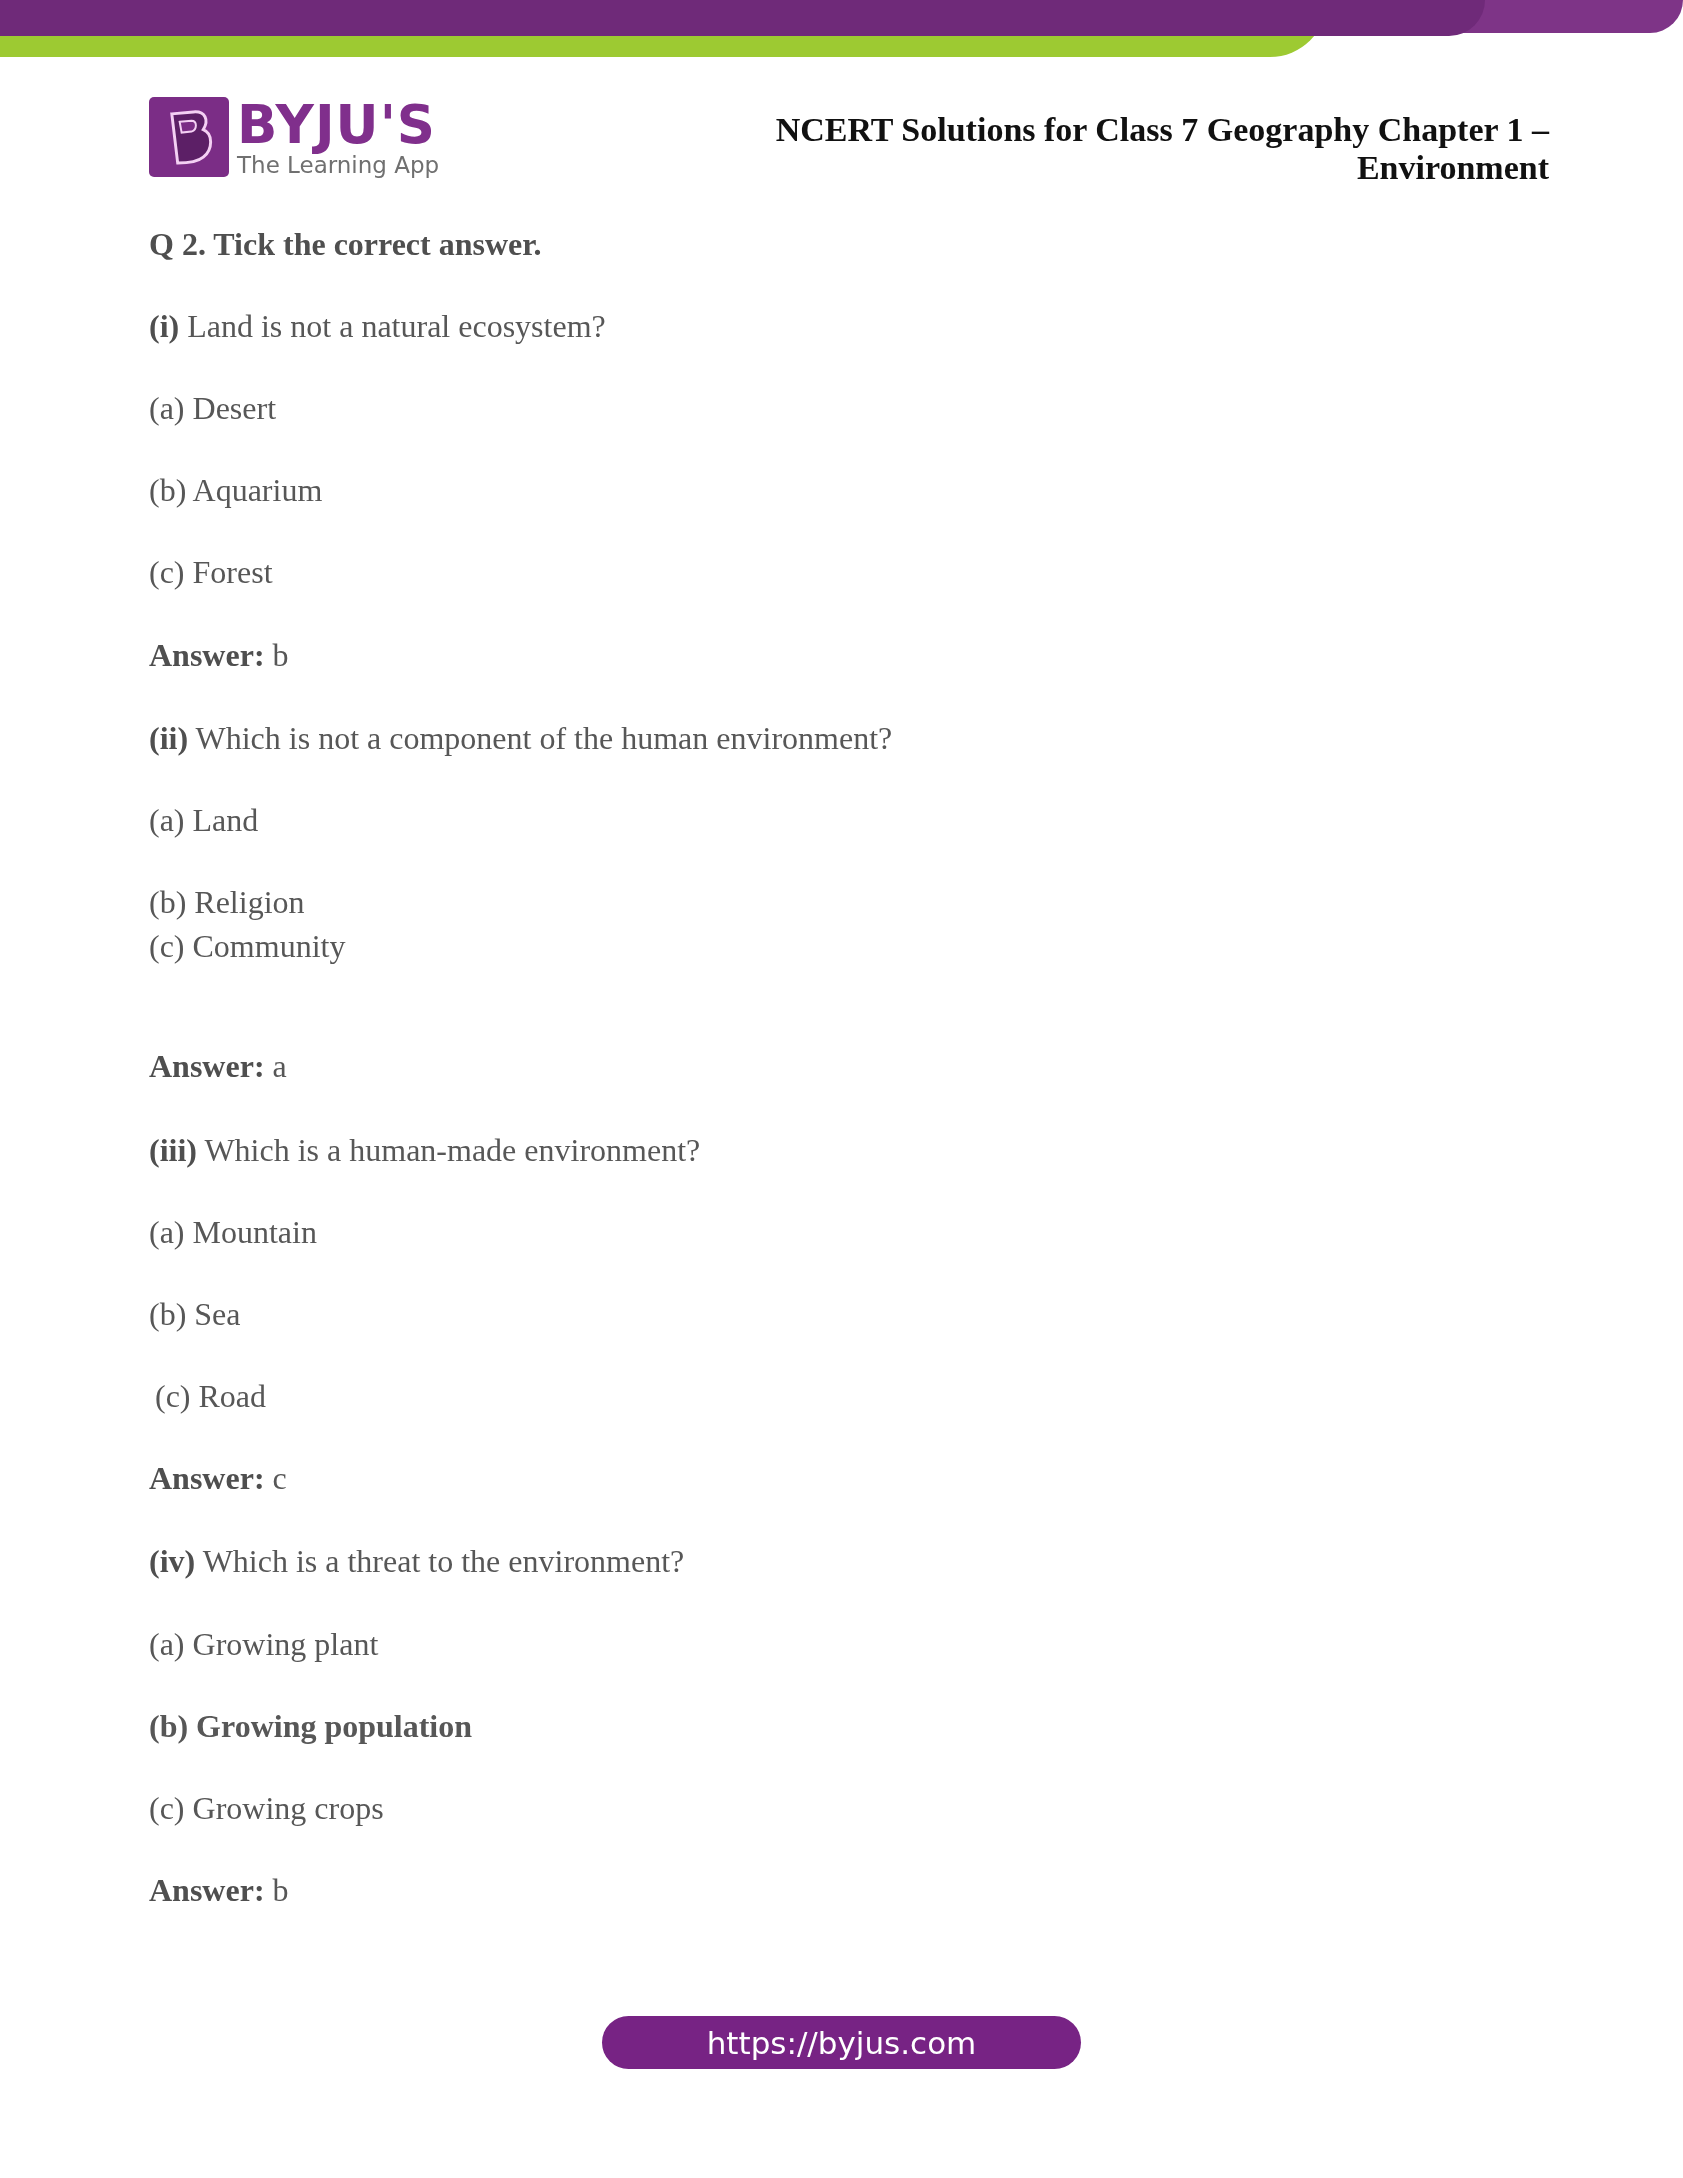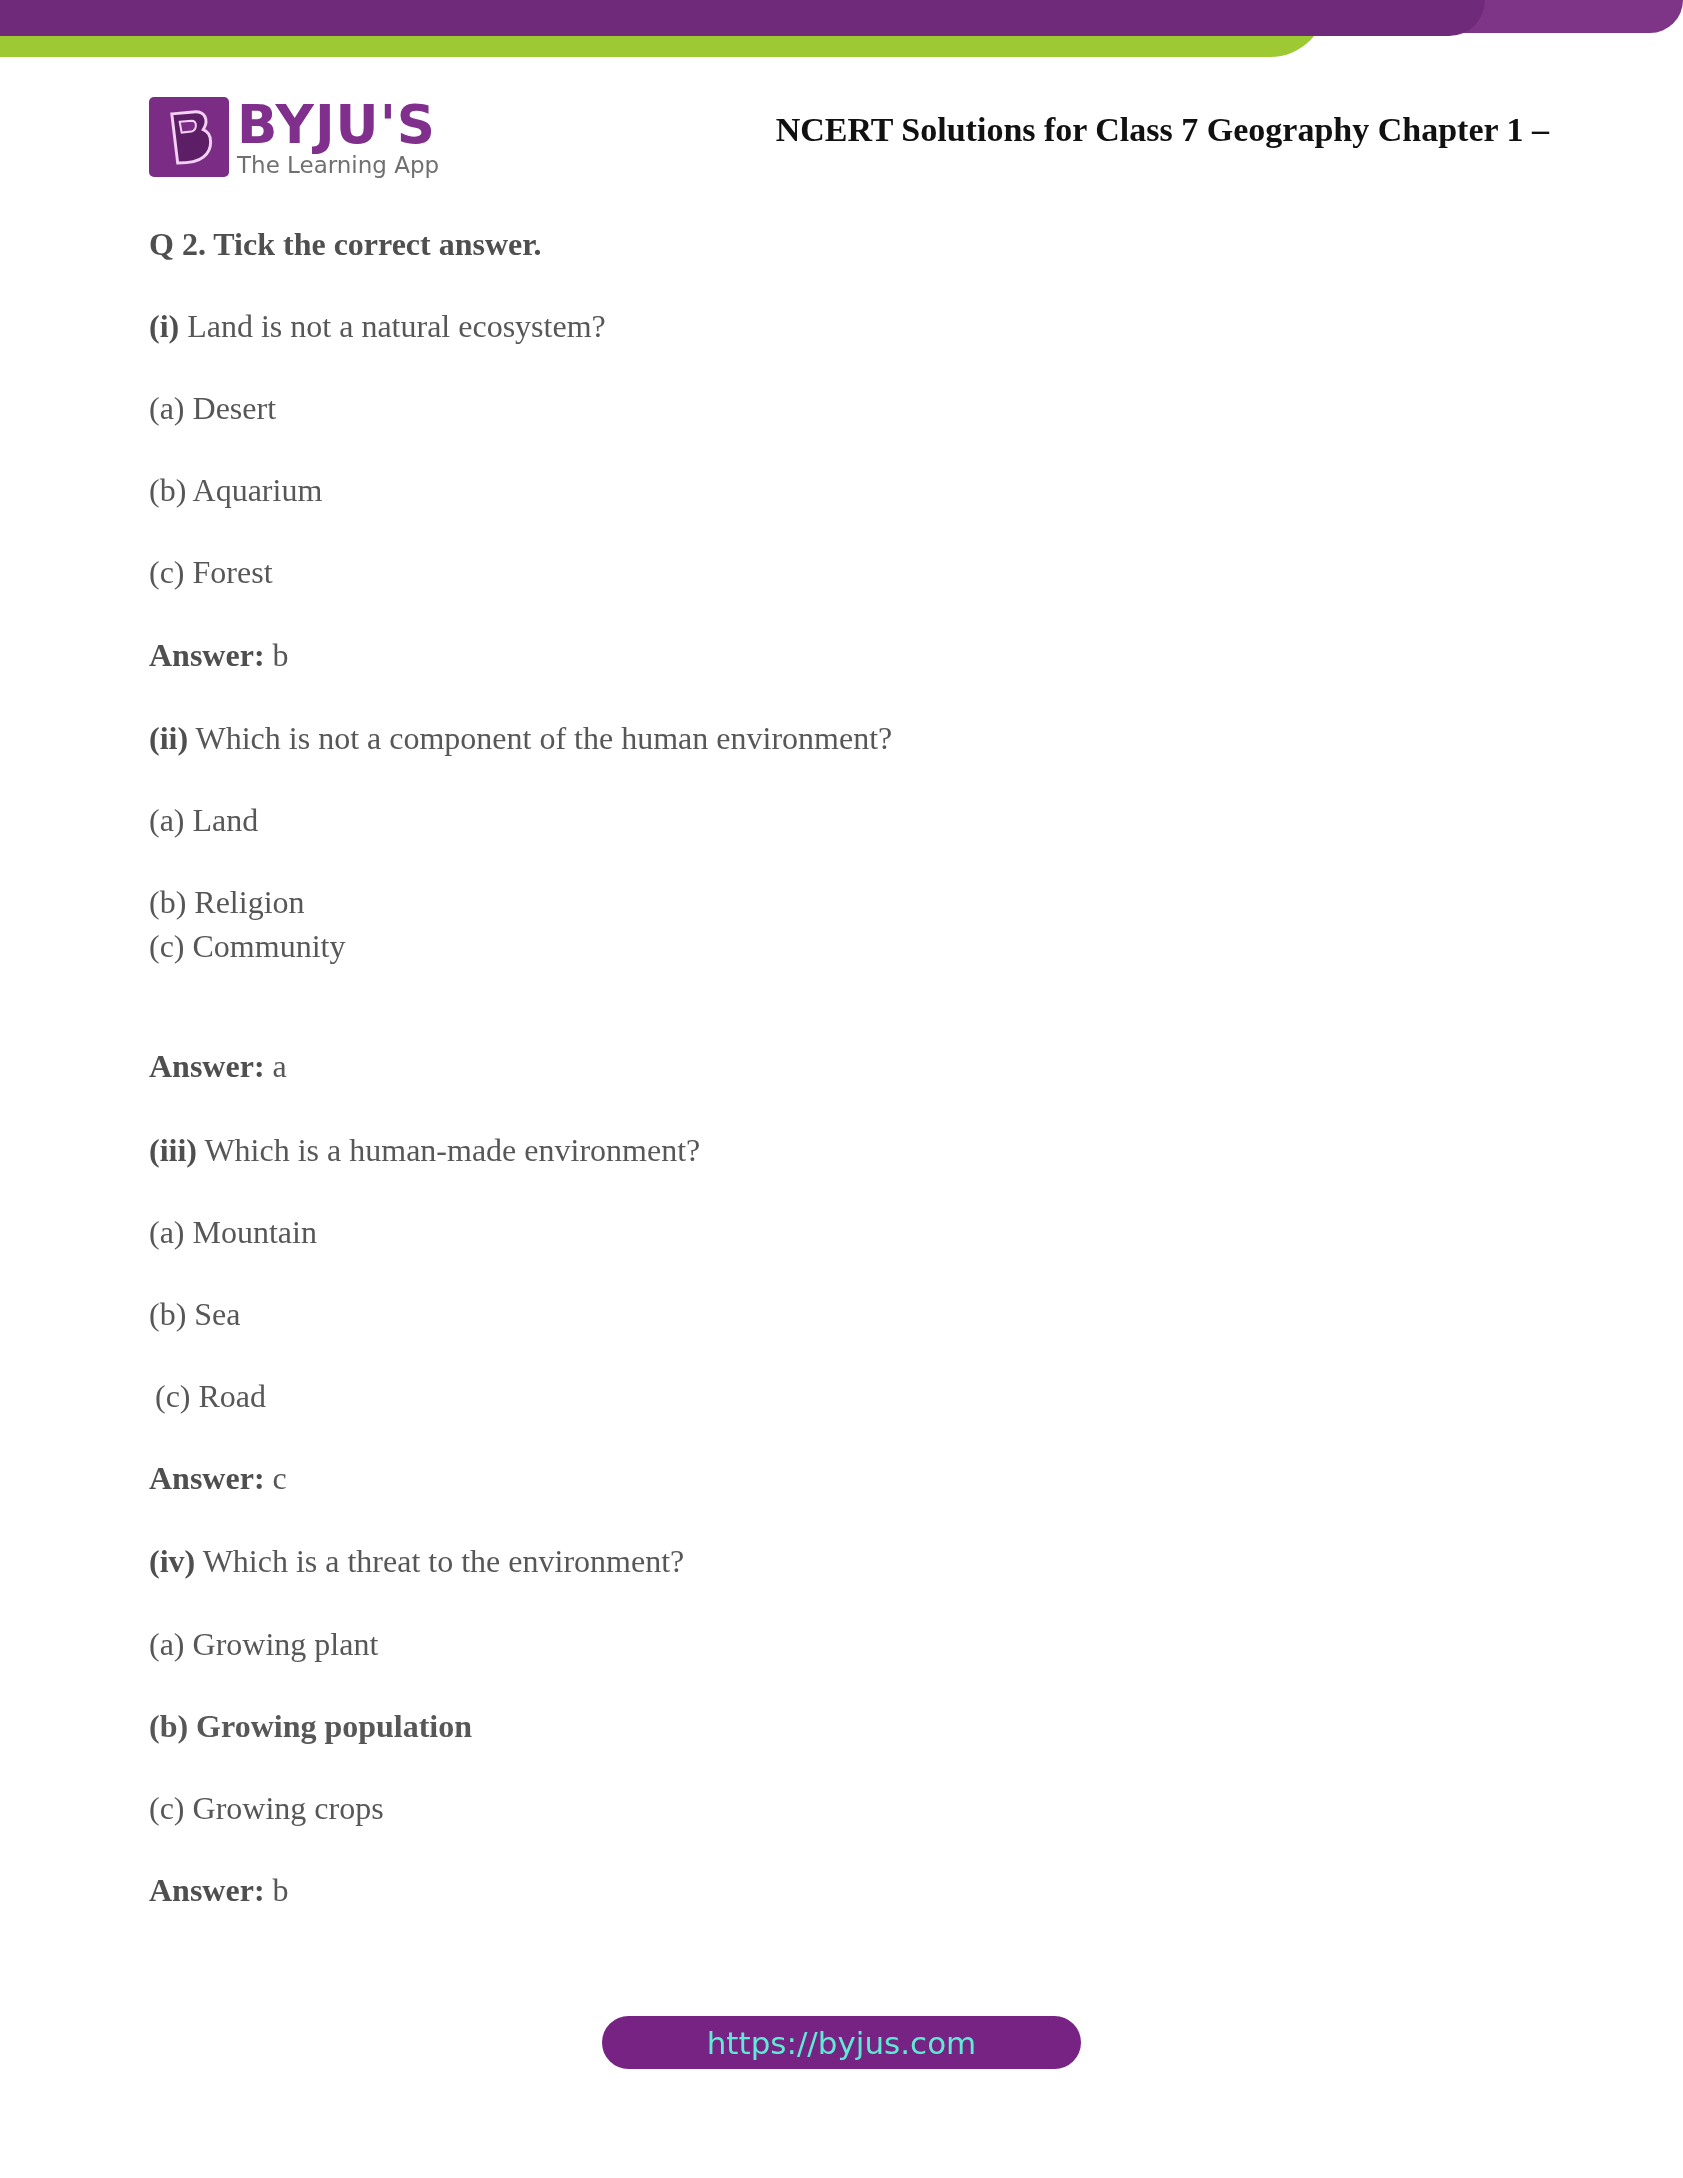--- a/index.html
+++ b/index.html
@@ -11,21 +11,21 @@
   .logo-box { width:80px; height:80px; background:#7b2d86; border-radius:5px; display:flex; align-items:center; justify-content:center; }
   .logo-box svg { display:block; }
   .logo-text { margin-left:8px; display:flex; flex-direction:column; }
   .logo-brand { font-family:"DejaVu Sans", sans-serif; font-weight:bold; font-size:53px; line-height:53px; color:#802f8c; letter-spacing:1px; }
   .logo-tag { font-family:"DejaVu Sans", sans-serif; font-size:23px; line-height:24px; color:#707070; margin-top:2px; }
   .doc-title { position:absolute; right:134px; top:111px; text-align:right; font-weight:bold; font-size:34px; line-height:38px; color:#111; }
   .content { position:absolute; left:149px; top:0; }
   .line { position:absolute; left:0; white-space:nowrap; font-size:32px; line-height:36px; color:#575757; }
   .line b { color:#4f4f4f; }
   .footer-pill { position:absolute; left:602px; top:2016px; width:479px; height:53px; border-radius:27px; background:#772384; display:flex; align-items:center; justify-content:center; }
-  .footer-pill span { font-family:"DejaVu Sans", sans-serif; font-size:31px; color:#5eead4; }
+  .footer-pill span { font-family:"DejaVu Sans", sans-serif; font-size:31px; color:#ffffff; }
 </style>
 </head>
 <body>
 
 <div class="band-purple2"></div>
 <div class="band-green"></div>
 <div class="band-purple"></div>
 
 <div class="logo">
   <div class="logo-box">
@@ -35,20 +35,21 @@
     </svg>
   </div>
   <div class="logo-text">
     <span class="logo-brand">BYJU'S</span>
     <span class="logo-tag">The Learning App</span>
   </div>
 </div>
 
 <div class="doc-title">
   <div>NCERT Solutions for Class 7 Geography Chapter 1 –</div>
+  <div>Environment</div>
 </div>
 
 <div class="content">
   <div class="line" style="top:226px;"><b>Q 2. Tick the correct answer.</b></div>
 
   <div class="line" style="top:308px;"><b>(i)</b><span> Land is not a natural ecosystem?</span></div>
   <div class="line" style="top:390px;">(a) Desert</div>
   <div class="line" style="top:472px;">(b) Aquarium</div>
   <div class="line" style="top:554px;">(c) Forest</div>
   <div class="line" style="top:637px;"><b>Answer:</b><span> b</span></div>

